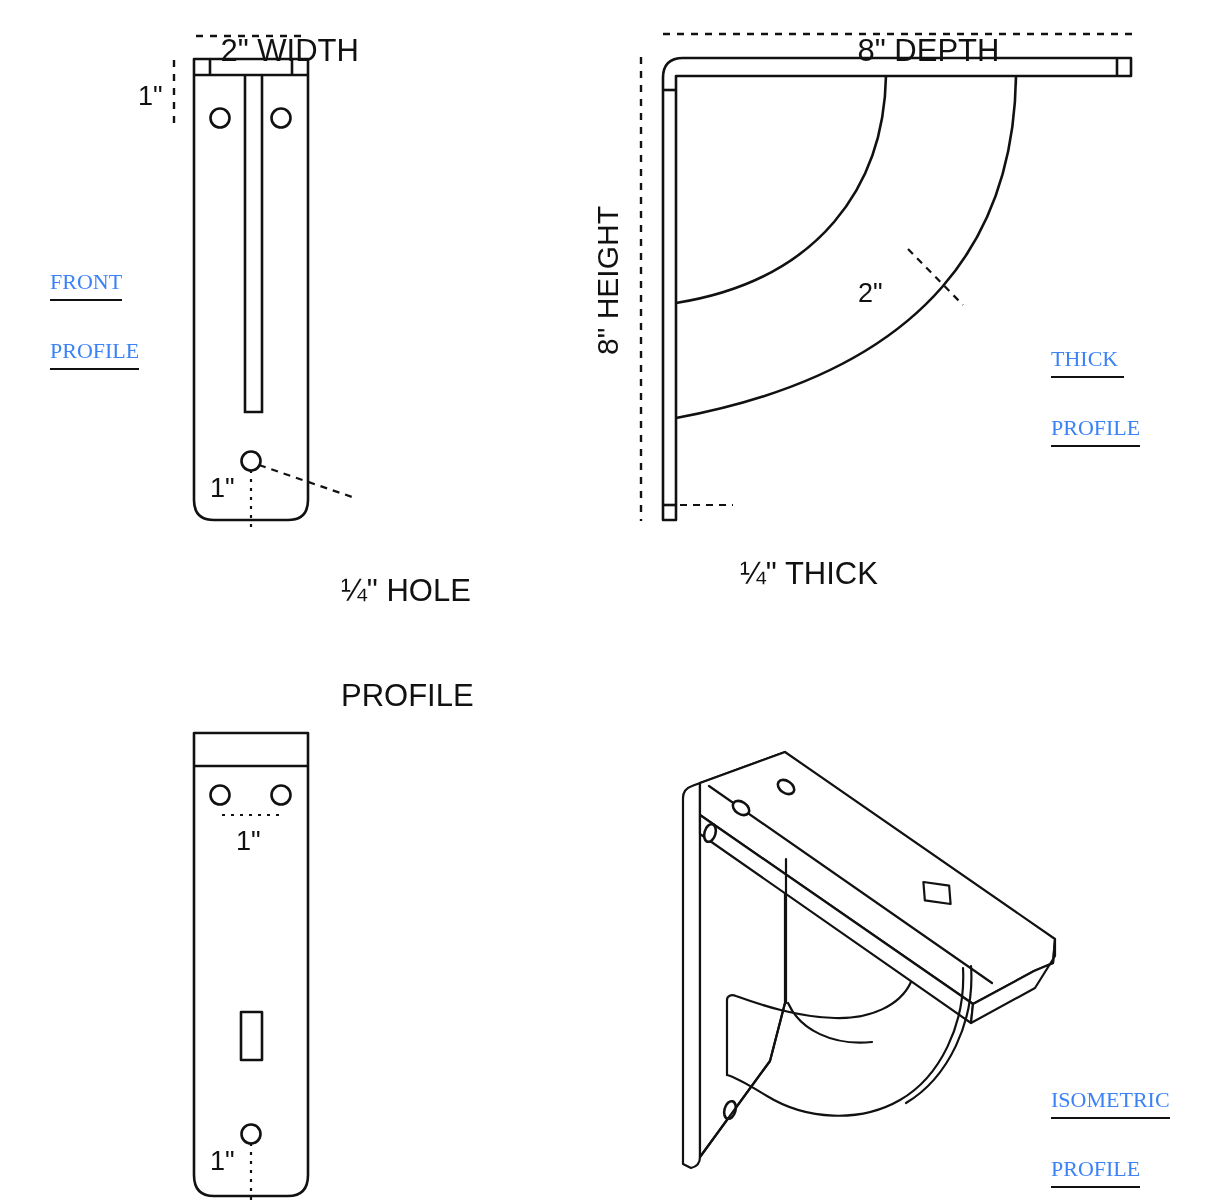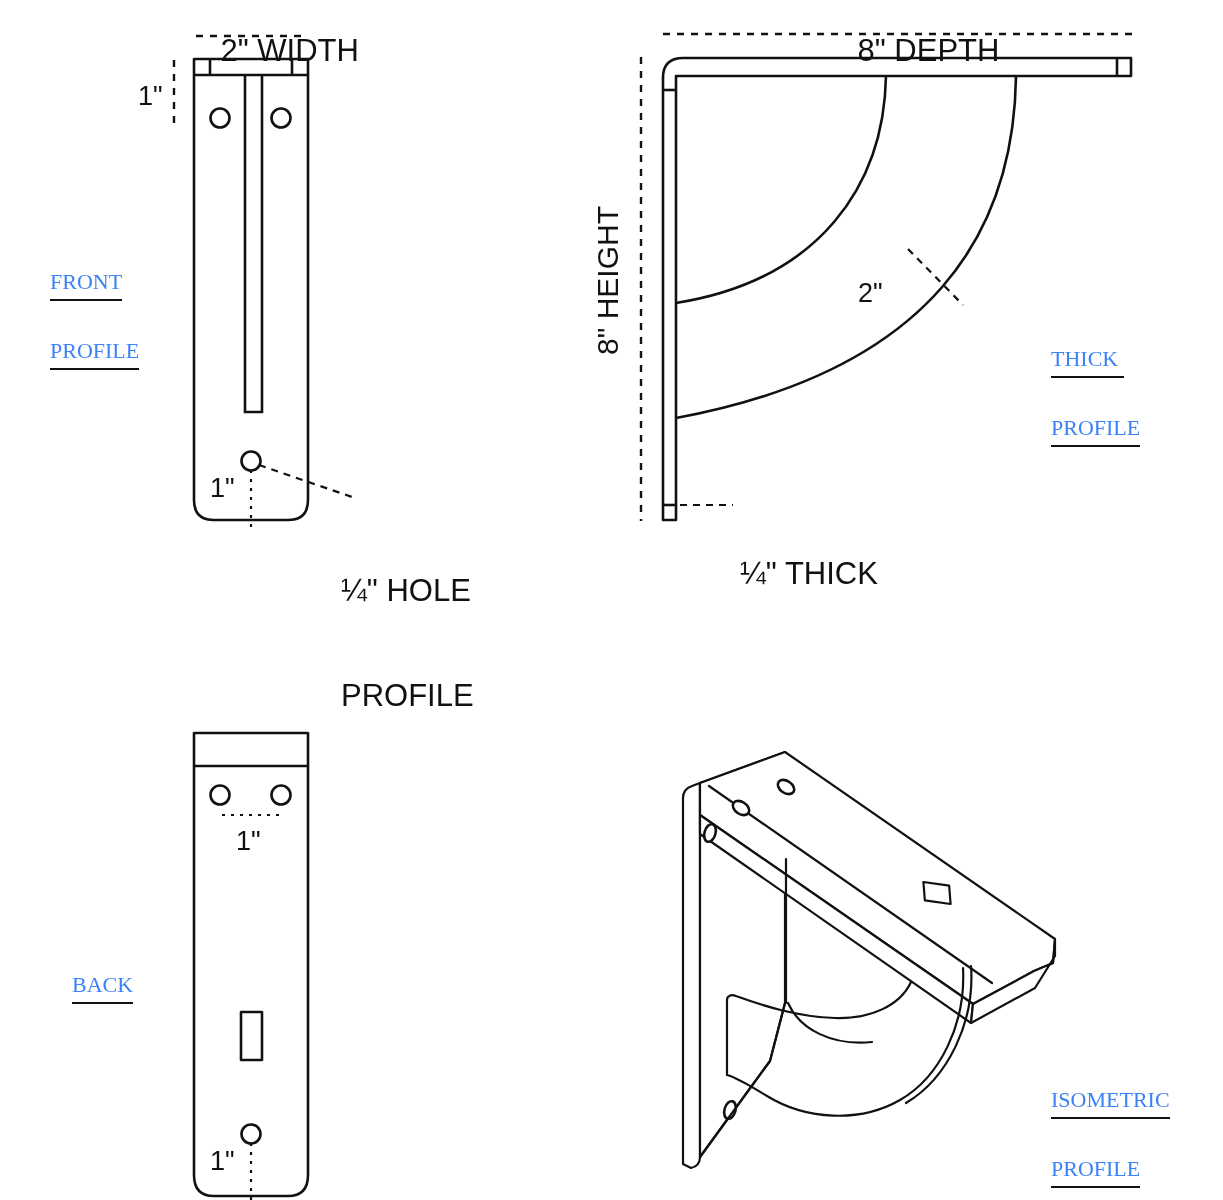--- a/index.html
+++ b/index.html
@@ -301,23 +301,20 @@
   <div class="viewlabel label-front">
     <span>FRONT</span><br>
     <span>PROFILE</span>
   </div>
 
   <div class="viewlabel label-side">
     <span>THICK </span><br>
     <span>PROFILE</span>
   </div>
 
-  <div class="viewlabel label-back">
-    <span>BACK</span>
-  </div>
 
   <div class="viewlabel label-iso">
     <span>ISOMETRIC</span><br>
     <span>PROFILE</span>
   </div>
 
   <div class="calloutlabel callout-hole">
     <div>¼" HOLE</div>
     <div>PROFILE</div>
   </div>

